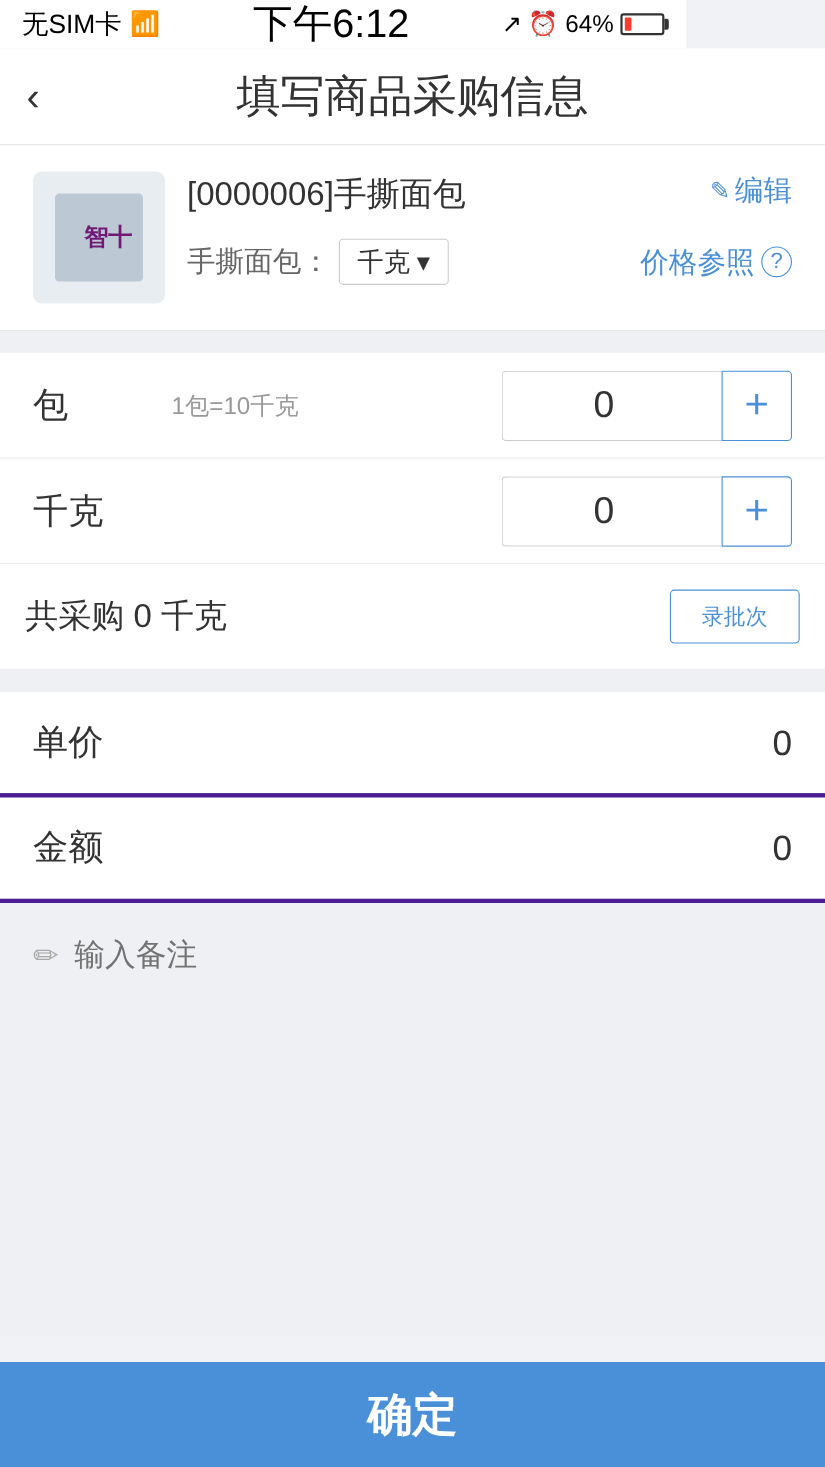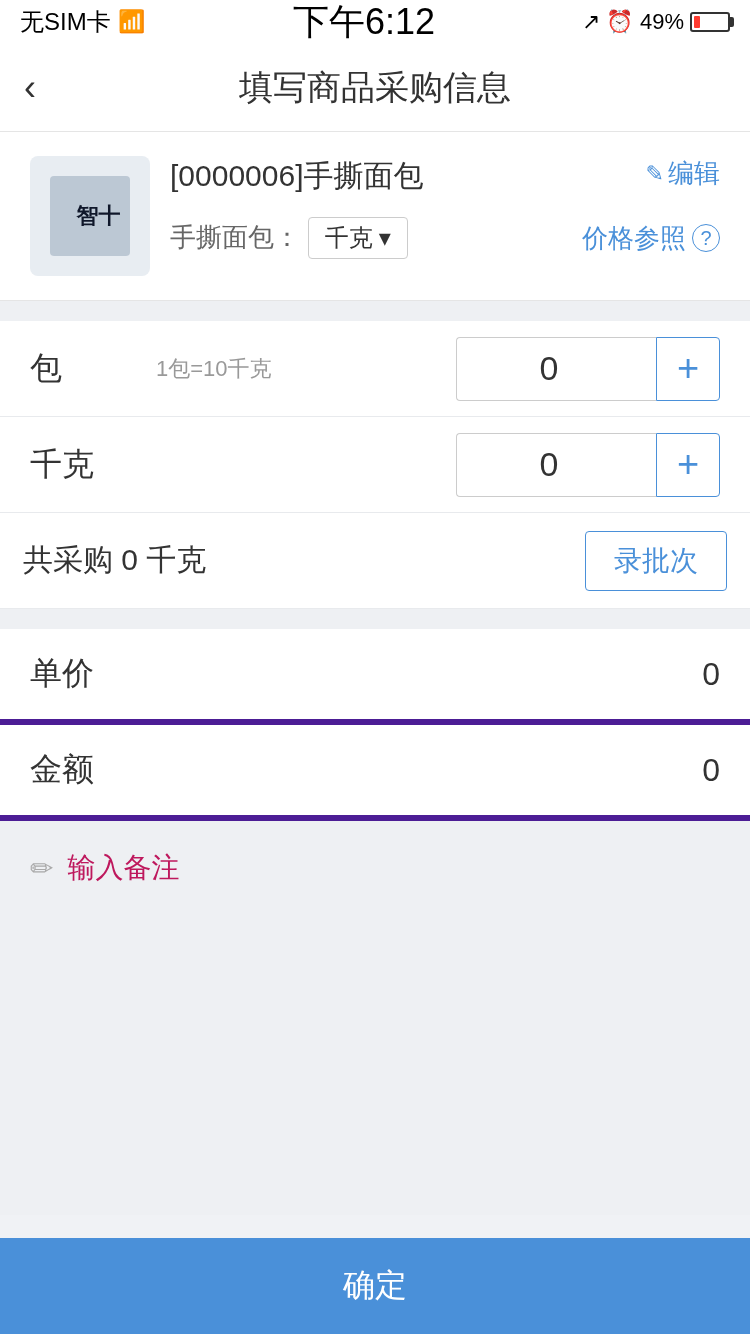--- a/index.html
+++ b/index.html
@@ -8,21 +8,21 @@
       font-family: -apple-system, "PingFang SC", "Helvetica Neue", Arial, sans-serif;
       width: 750px;
       min-height: 1334px;
       background: #f0f2f5;
       font-size: 28px;
       color: #333;
     }
 
     
     .status-bar {
-      width: 750px;
+      width: 624px;
       height: 44px;
       background: #fff;
       display: flex;
       align-items: center;
       justify-content: space-between;
       padding: 0 20px;
       font-size: 24px;
       color: #000;
     }
     .status-left { display: flex; align-items: center; gap: 8px; }
@@ -67,21 +67,21 @@
       border-bottom: 1px solid #e5e5e5;
     }
     .header-back {
       position: absolute;
       left: 24px;
       font-size: 36px;
       color: #333;
       cursor: pointer;
     }
     .header-title {
-      font-size: 34px;
+      font-size: 40px;
       font-weight: 500;
       color: #333;
     }
 
     
     .product-card {
       background: #fff;
       margin-top: 0;
       padding: 24px 30px;
       display: flex;
@@ -101,21 +101,21 @@
     }
     .product-thumb-inner {
       width: 80px;
       height: 80px;
       background: #bcc8d4;
       border-radius: 4px;
       display: flex;
       align-items: center;
       justify-content: center;
       font-size: 22px;
-      color: #0f172a;
+      color: #701a75;
       font-weight: bold;
       padding-left: 17px;
     }
     .product-info {
       flex: 1;
     }
     .product-header {
       display: flex;
       justify-content: space-between;
       align-items: flex-start;
@@ -245,38 +245,38 @@
       border-bottom: 1px solid #e8eaed;
     }
     .summary-text {
       font-size: 30px;
       color: #333;
     }
     .batch-btn {
       border: 1.5px solid #4a90d9;
       border-radius: 4px;
       padding: 10px 28px;
-      font-size: 28px;
+      font-size: 20px;
       color: #4a90d9;
       background: #fff;
       cursor: pointer;
     }
 
     
     .price-section {
       background: #fff;
       margin-top: 0;
     }
     .price-row {
       display: flex;
       align-items: center;
       justify-content: space-between;
       padding: 0 30px;
       height: 96px;
-      border-bottom: 6px solid #4c1d95;
+      border-bottom: 4px solid #4c1d95;
     }
     .price-row-label {
       font-size: 32px;
       color: #333;
     }
     .price-row-value {
       font-size: 32px;
       color: #333;
     }
 
@@ -289,21 +289,21 @@
       gap: 14px;
       margin-top: 0;
       min-height: 88px;
     }
     .note-icon {
       font-size: 28px;
       color: #aaa;
     }
     .note-placeholder {
       font-size: 28px;
-      color: #be185d;
+      color: #737373;
     }
 
     
     .bottom-area {
       flex: 1;
       background: #eef0f3;
       min-height: 300px;
     }
 
     
@@ -313,40 +313,40 @@
       left: 0;
       width: 750px;
       height: 96px;
       background: #4a90d9;
       display: flex;
       align-items: center;
       justify-content: center;
       cursor: pointer;
     }
     .confirm-btn-text {
-      font-size: 32px;
+      font-size: 41px;
       color: #fff;
-      font-weight: 400;
+      font-weight: 700;
     }
 
     .wifi-icon { font-size: 22px; }
   </style>
 </head>
 <body>
 
 <div class="status-bar">
   <div class="status-left">
     <span>无SIM卡</span>
     <span class="wifi-icon">📶</span>
   </div>
   <div class="status-center">下午6:12</div>
   <div class="status-right">
     <span>↗</span>
     <span>⏰</span>
-    <span>49%</span>
+    <span>64%</span>
     <div class="battery-icon">
       <div class="battery-fill"></div>
     </div>
   </div>
 </div>
 
 <div class="header">
   <span class="header-back">‹</span>
   <span class="header-title">填写商品采购信息</span>
 </div>

